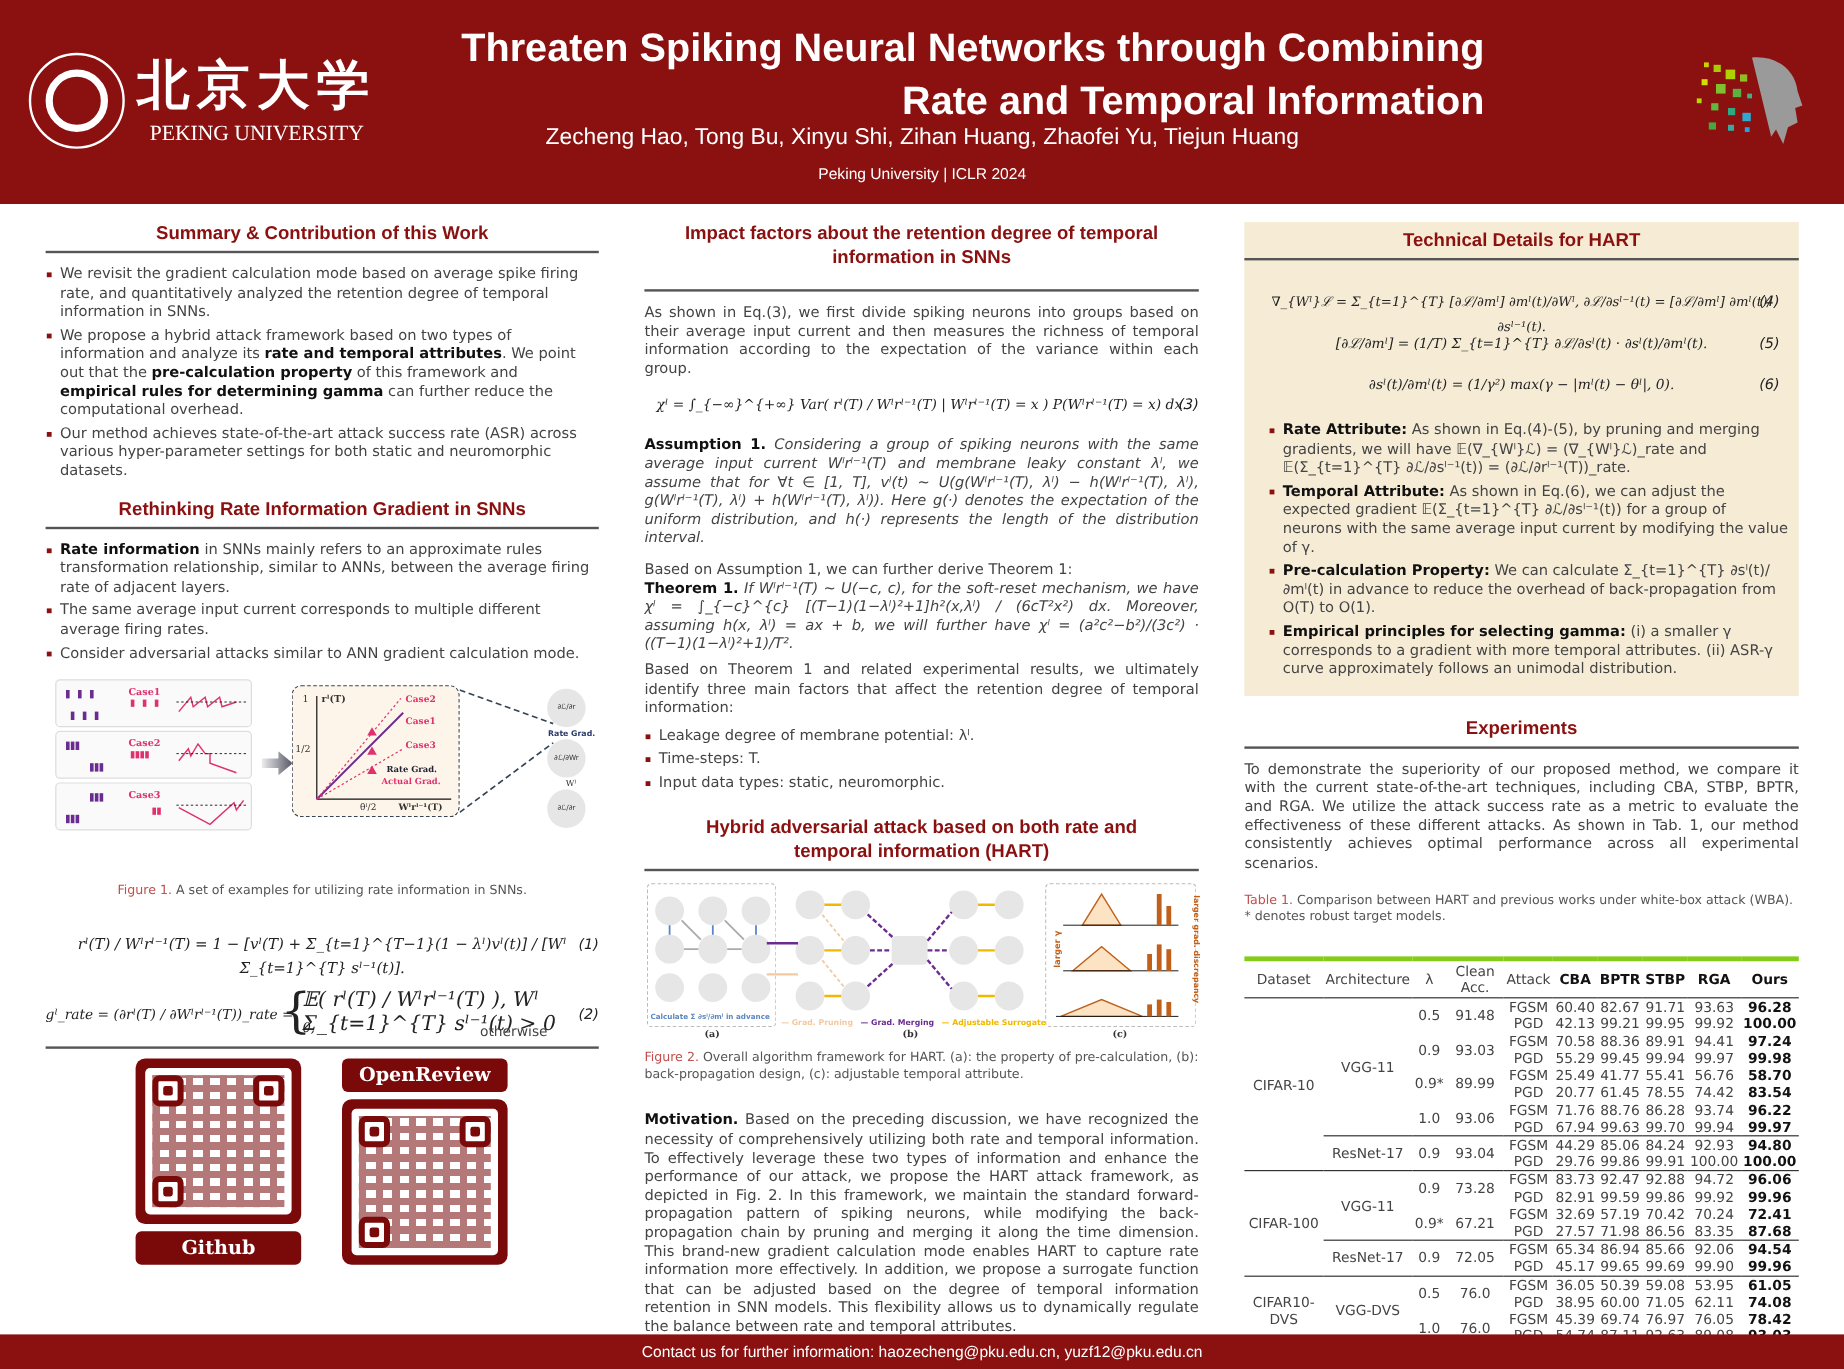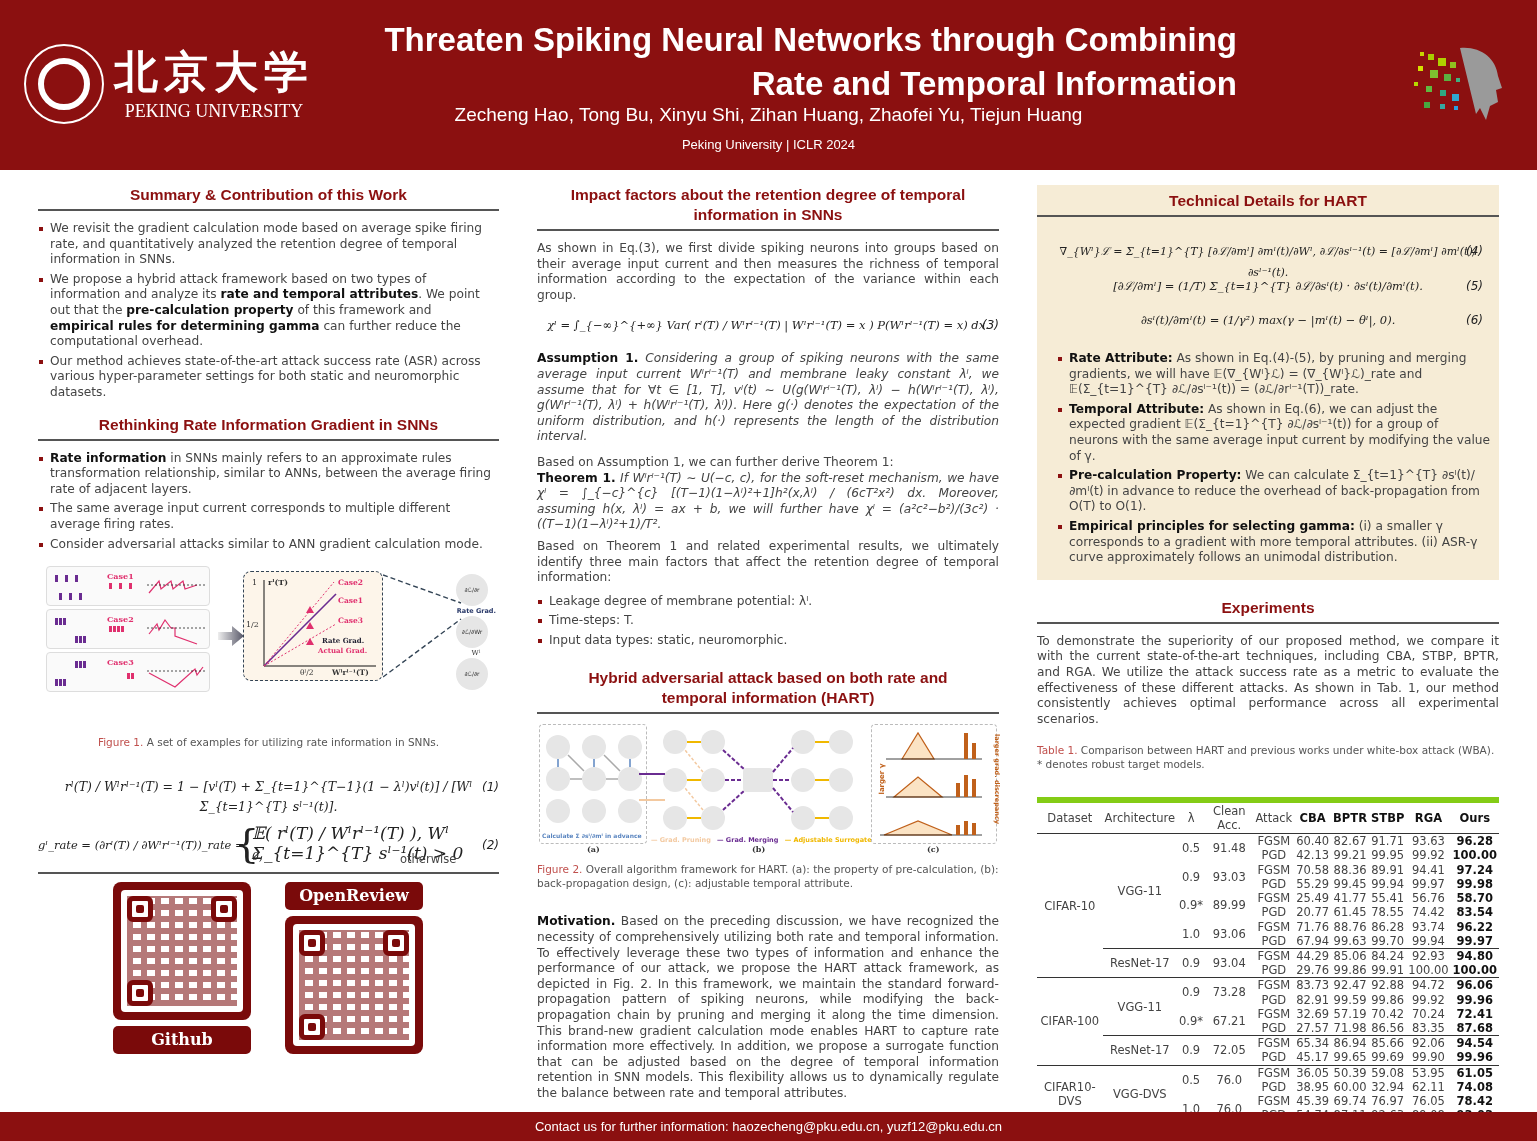--- a/index.html
+++ b/index.html
@@ -35,21 +35,21 @@
   .qr{position:absolute;width:138px;height:138px;background:#7a0a0a;border-radius:8px;padding:8px}
   .qr-inner{width:100%;height:100%;background:#fff;border-radius:4px;position:relative;overflow:hidden}
   .qr-inner .pat{position:absolute;inset:6px;background:
     repeating-linear-gradient(0deg,#7a0a0a 0 6px,transparent 6px 12px),
     repeating-linear-gradient(90deg,#7a0a0a 0 6px,transparent 6px 14px);opacity:.55}
   .finder{position:absolute;width:26px;height:26px;border:5px solid #7a0a0a;border-radius:6px;background:#fff}
   .finder:after{content:"";position:absolute;left:4px;top:4px;width:8px;height:8px;background:#7a0a0a;border-radius:2px}
   .qr-label{position:absolute;width:138px;height:28px;background:#7a0a0a;color:#fff;border-radius:5px;text-align:center;font-family:"DejaVu Serif",serif;font-weight:bold;font-size:16px;line-height:28px}
   .tech{background:#f6ecd6;padding:6px 0 10px 0}
   table.res{border-collapse:collapse;width:462px;font-size:11.5px;color:#444}
-  table.res th{font-weight:normal;padding:1px 2px;text-align:center;border-top:6px solid #84cc16;border-bottom:1px solid #333}
+  table.res th{font-weight:normal;padding:1px 2px;text-align:center;border-top:4px solid #84cc16;border-bottom:1px solid #333}
   table.res th.bd{font-weight:bold;color:#111}
   table.res td{padding:0 2px;text-align:center;line-height:14.2px}
   table.res td.ours{font-weight:bold;color:#111}
   table.res tr.sep td{border-top:1px solid #333}
   table.res tr.last td{border-bottom:2px solid #333}
   .footer{position:absolute;left:0;top:1112px;width:1537px;height:29px;background:#8b1010;color:#fff;text-align:center;font-family:"Liberation Sans",sans-serif;font-size:13px;line-height:29px}
 </style>
 </head>
 <body>
 
@@ -239,21 +239,21 @@
     <div class="qr-inner">
         <div class="pat"></div>
         <div class="finder" style="left:6px;top:6px"></div>
         <div class="finder" style="right:6px;top:6px"></div>
         <div class="finder" style="left:6px;bottom:6px"></div>
       </div>
   </div>
 </div>
 
 <div class="col c2">
-  <h2 style="padding:0 20px 4px">Impact factors about the retention degree of temporal information in SNNs</h2>
+  <h2 style="padding:0 20px 16px">Impact factors about the retention degree of temporal information in SNNs</h2>
   <p class="txt" style="text-align:justify">As shown in Eq.(3), we first divide spiking neurons into groups based on their average input current and then measures the richness of temporal information according to the expectation of the variance within each group.</p>
   <div class="eq it" style="margin:8px 0 12px;height:28px;line-height:28px;font-size:11.5px"><span>χˡ = ∫_{−∞}^{+∞} Var( rˡ(T) / Wˡrˡ⁻¹(T) | Wˡrˡ⁻¹(T) = x ) P(Wˡrˡ⁻¹(T) = x) dx.</span><span class="num" style="line-height:28px">(3)</span></div>
   <p class="txt" style="text-align:justify"><b>Assumption 1.</b> <span class="it">Considering a group of spiking neurons with the same average input current Wˡrˡ⁻¹(T) and membrane leaky constant λˡ, we assume that for ∀t ∈ [1, T], vˡ(t) ∼ U(g(Wˡrˡ⁻¹(T), λˡ) − h(Wˡrˡ⁻¹(T), λˡ), g(Wˡrˡ⁻¹(T), λˡ) + h(Wˡrˡ⁻¹(T), λˡ)). Here g(·) denotes the expectation of the uniform distribution, and h(·) represents the length of the distribution interval.</span></p>
   <p class="txt" style="margin-top:10px">Based on Assumption 1, we can further derive Theorem 1:</p>
   <p class="txt" style="text-align:justify"><b>Theorem 1.</b> <span class="it">If Wˡrˡ⁻¹(T) ∼ U(−c, c), for the soft-reset mechanism, we have χˡ = ∫_{−c}^{c} [(T−1)(1−λˡ)²+1]h²(x,λˡ) / (6cT²x²) dx. Moreover, assuming h(x, λˡ) = ax + b, we will further have χˡ = (a²c²−b²)/(3c²) · ((T−1)(1−λˡ)²+1)/T².</span></p>
   <p class="txt" style="margin-top:6px;text-align:justify">Based on Theorem 1 and related experimental results, we ultimately identify three main factors that affect the retention degree of temporal information:</p>
   <ul class="sq" style="margin-top:8px;margin-bottom:20px">
     <li>Leakage degree of membrane potential: λˡ.</li>
     <li>Time-steps: T.</li>
     <li>Input data types: static, neuromorphic.</li>
@@ -566,21 +566,21 @@
           <td>36.05</td>
           <td>50.39</td>
           <td>59.08</td>
           <td>53.95</td>
           <td class="ours">61.05</td>
         </tr>
         <tr>
           <td>PGD</td>
           <td>38.95</td>
           <td>60.00</td>
-          <td>32.94</td>
+          <td>71.05</td>
           <td>62.11</td>
           <td class="ours">74.08</td>
         </tr>
         <tr>
           <td rowspan="2" style="vertical-align: middle;">1.0</td>
           <td rowspan="2" style="vertical-align: middle;">76.0</td>
           <td>FGSM</td>
           <td>45.39</td>
           <td>69.74</td>
           <td>76.97</td>

